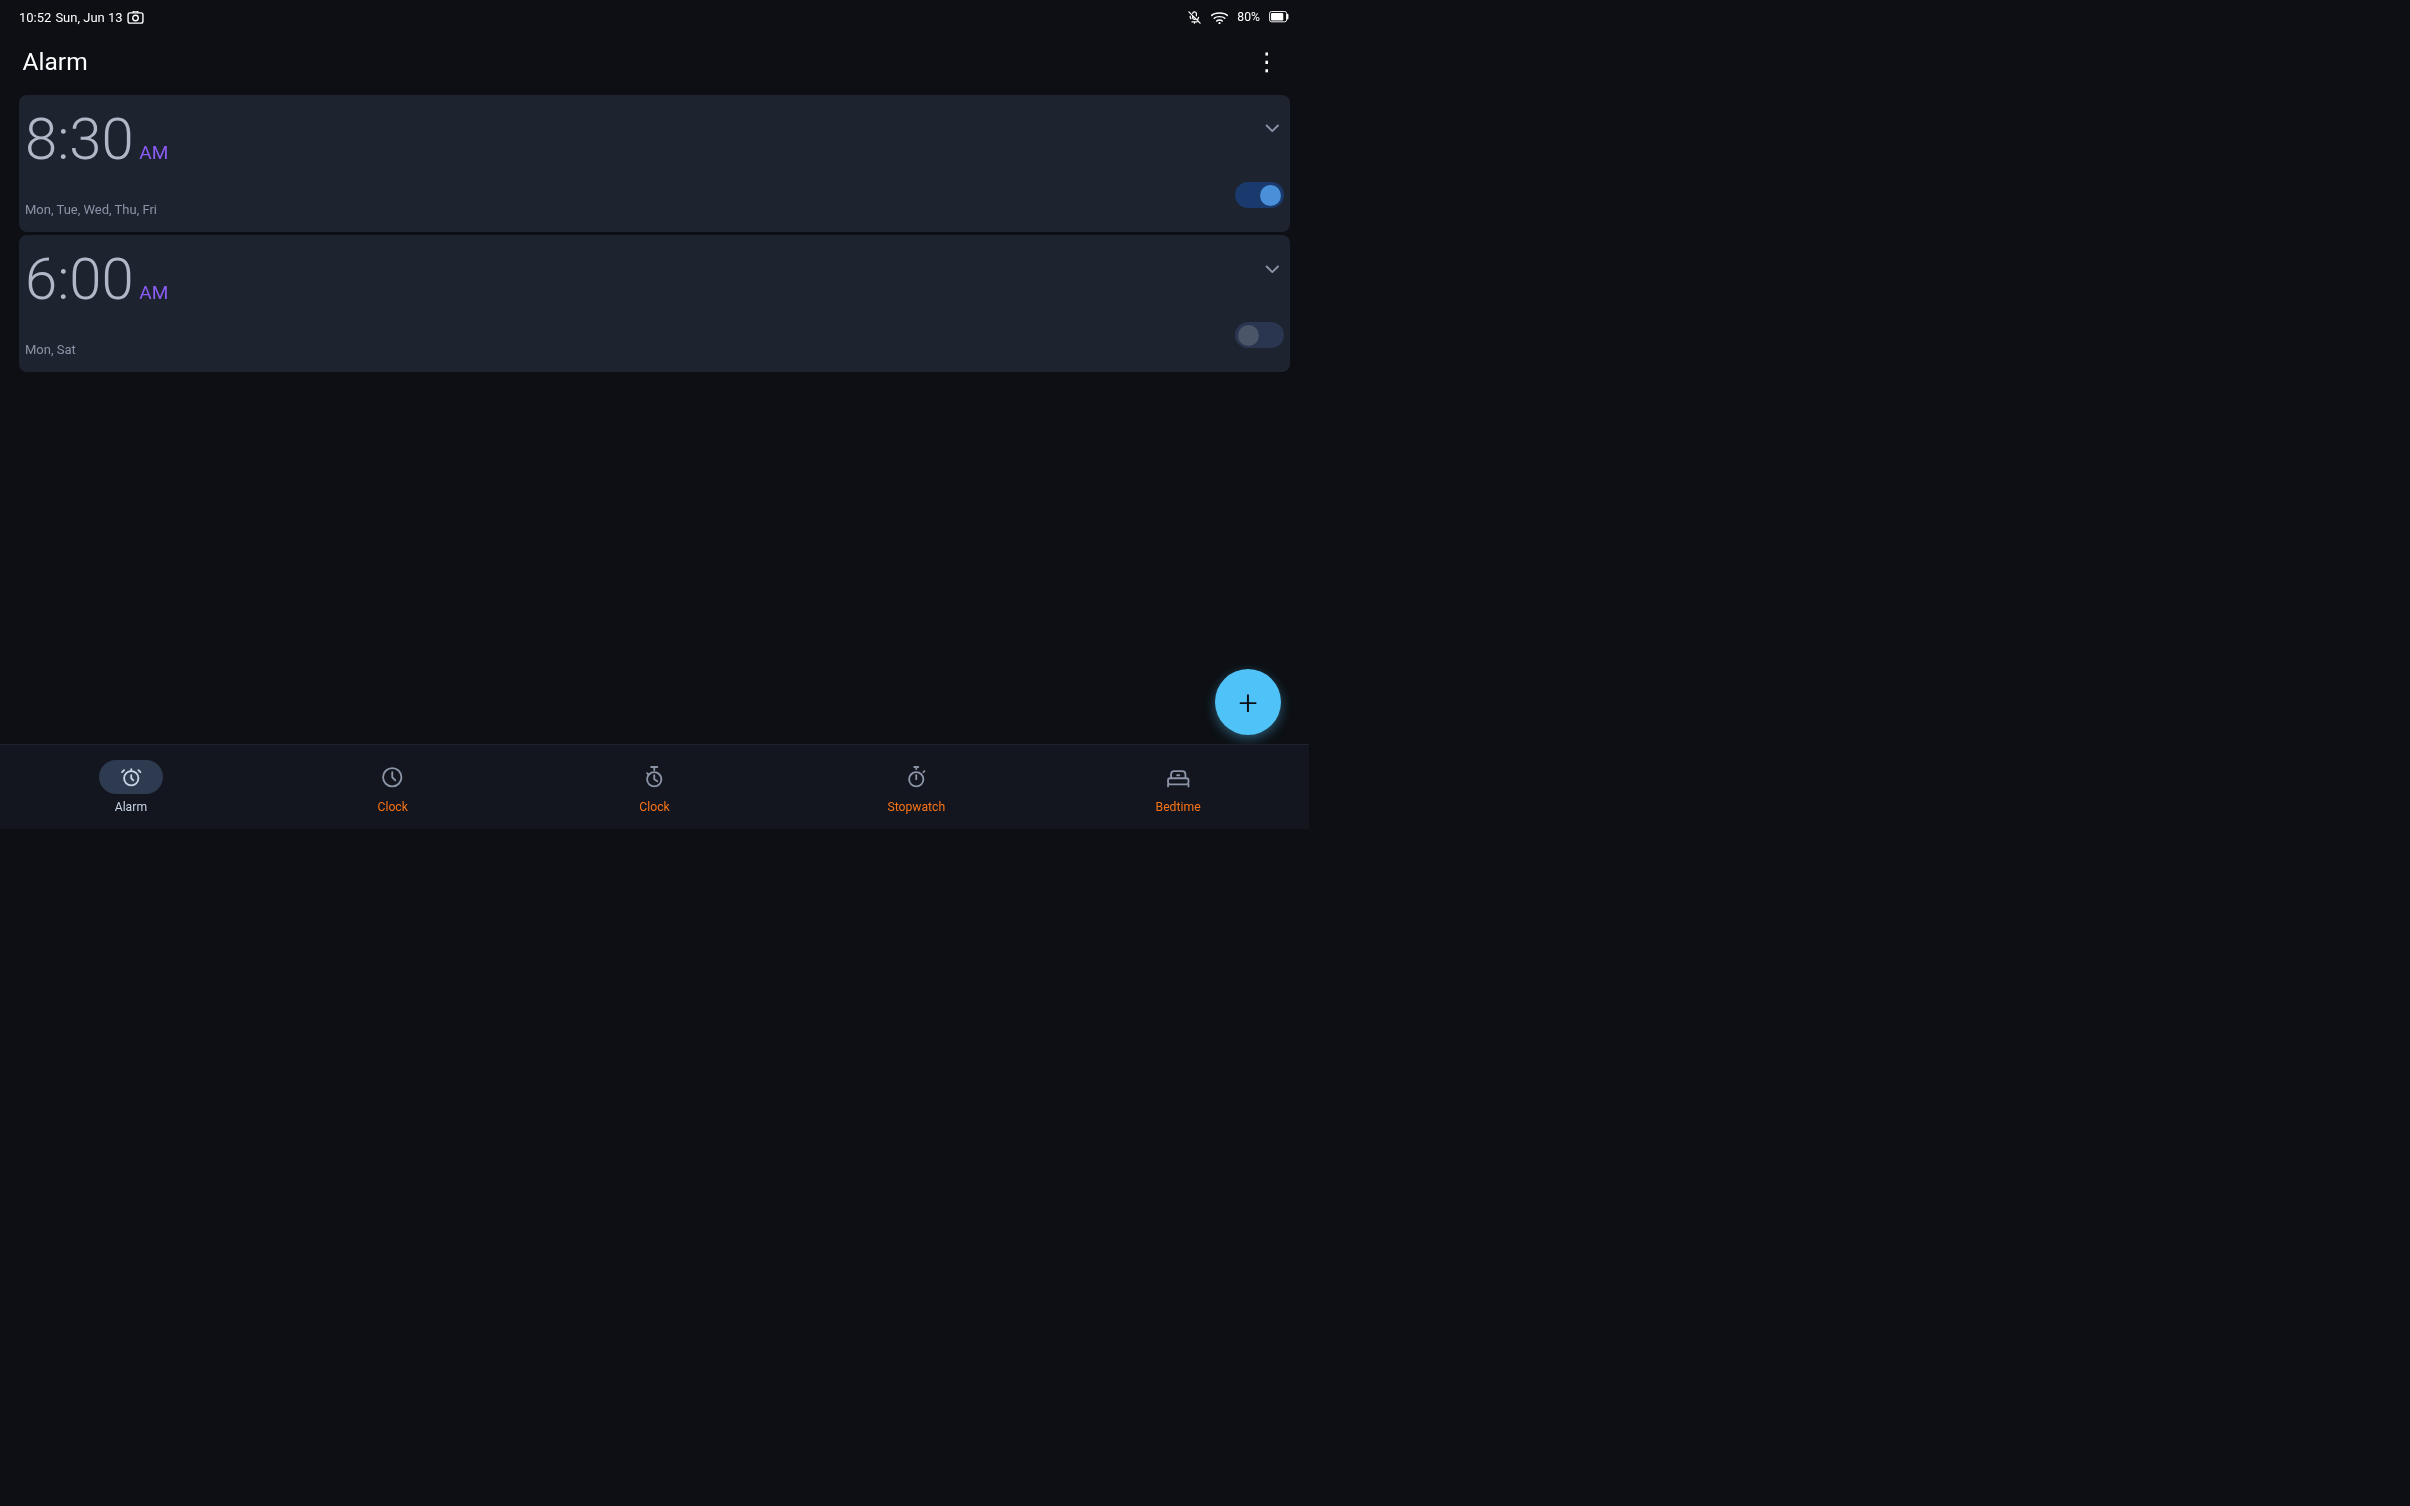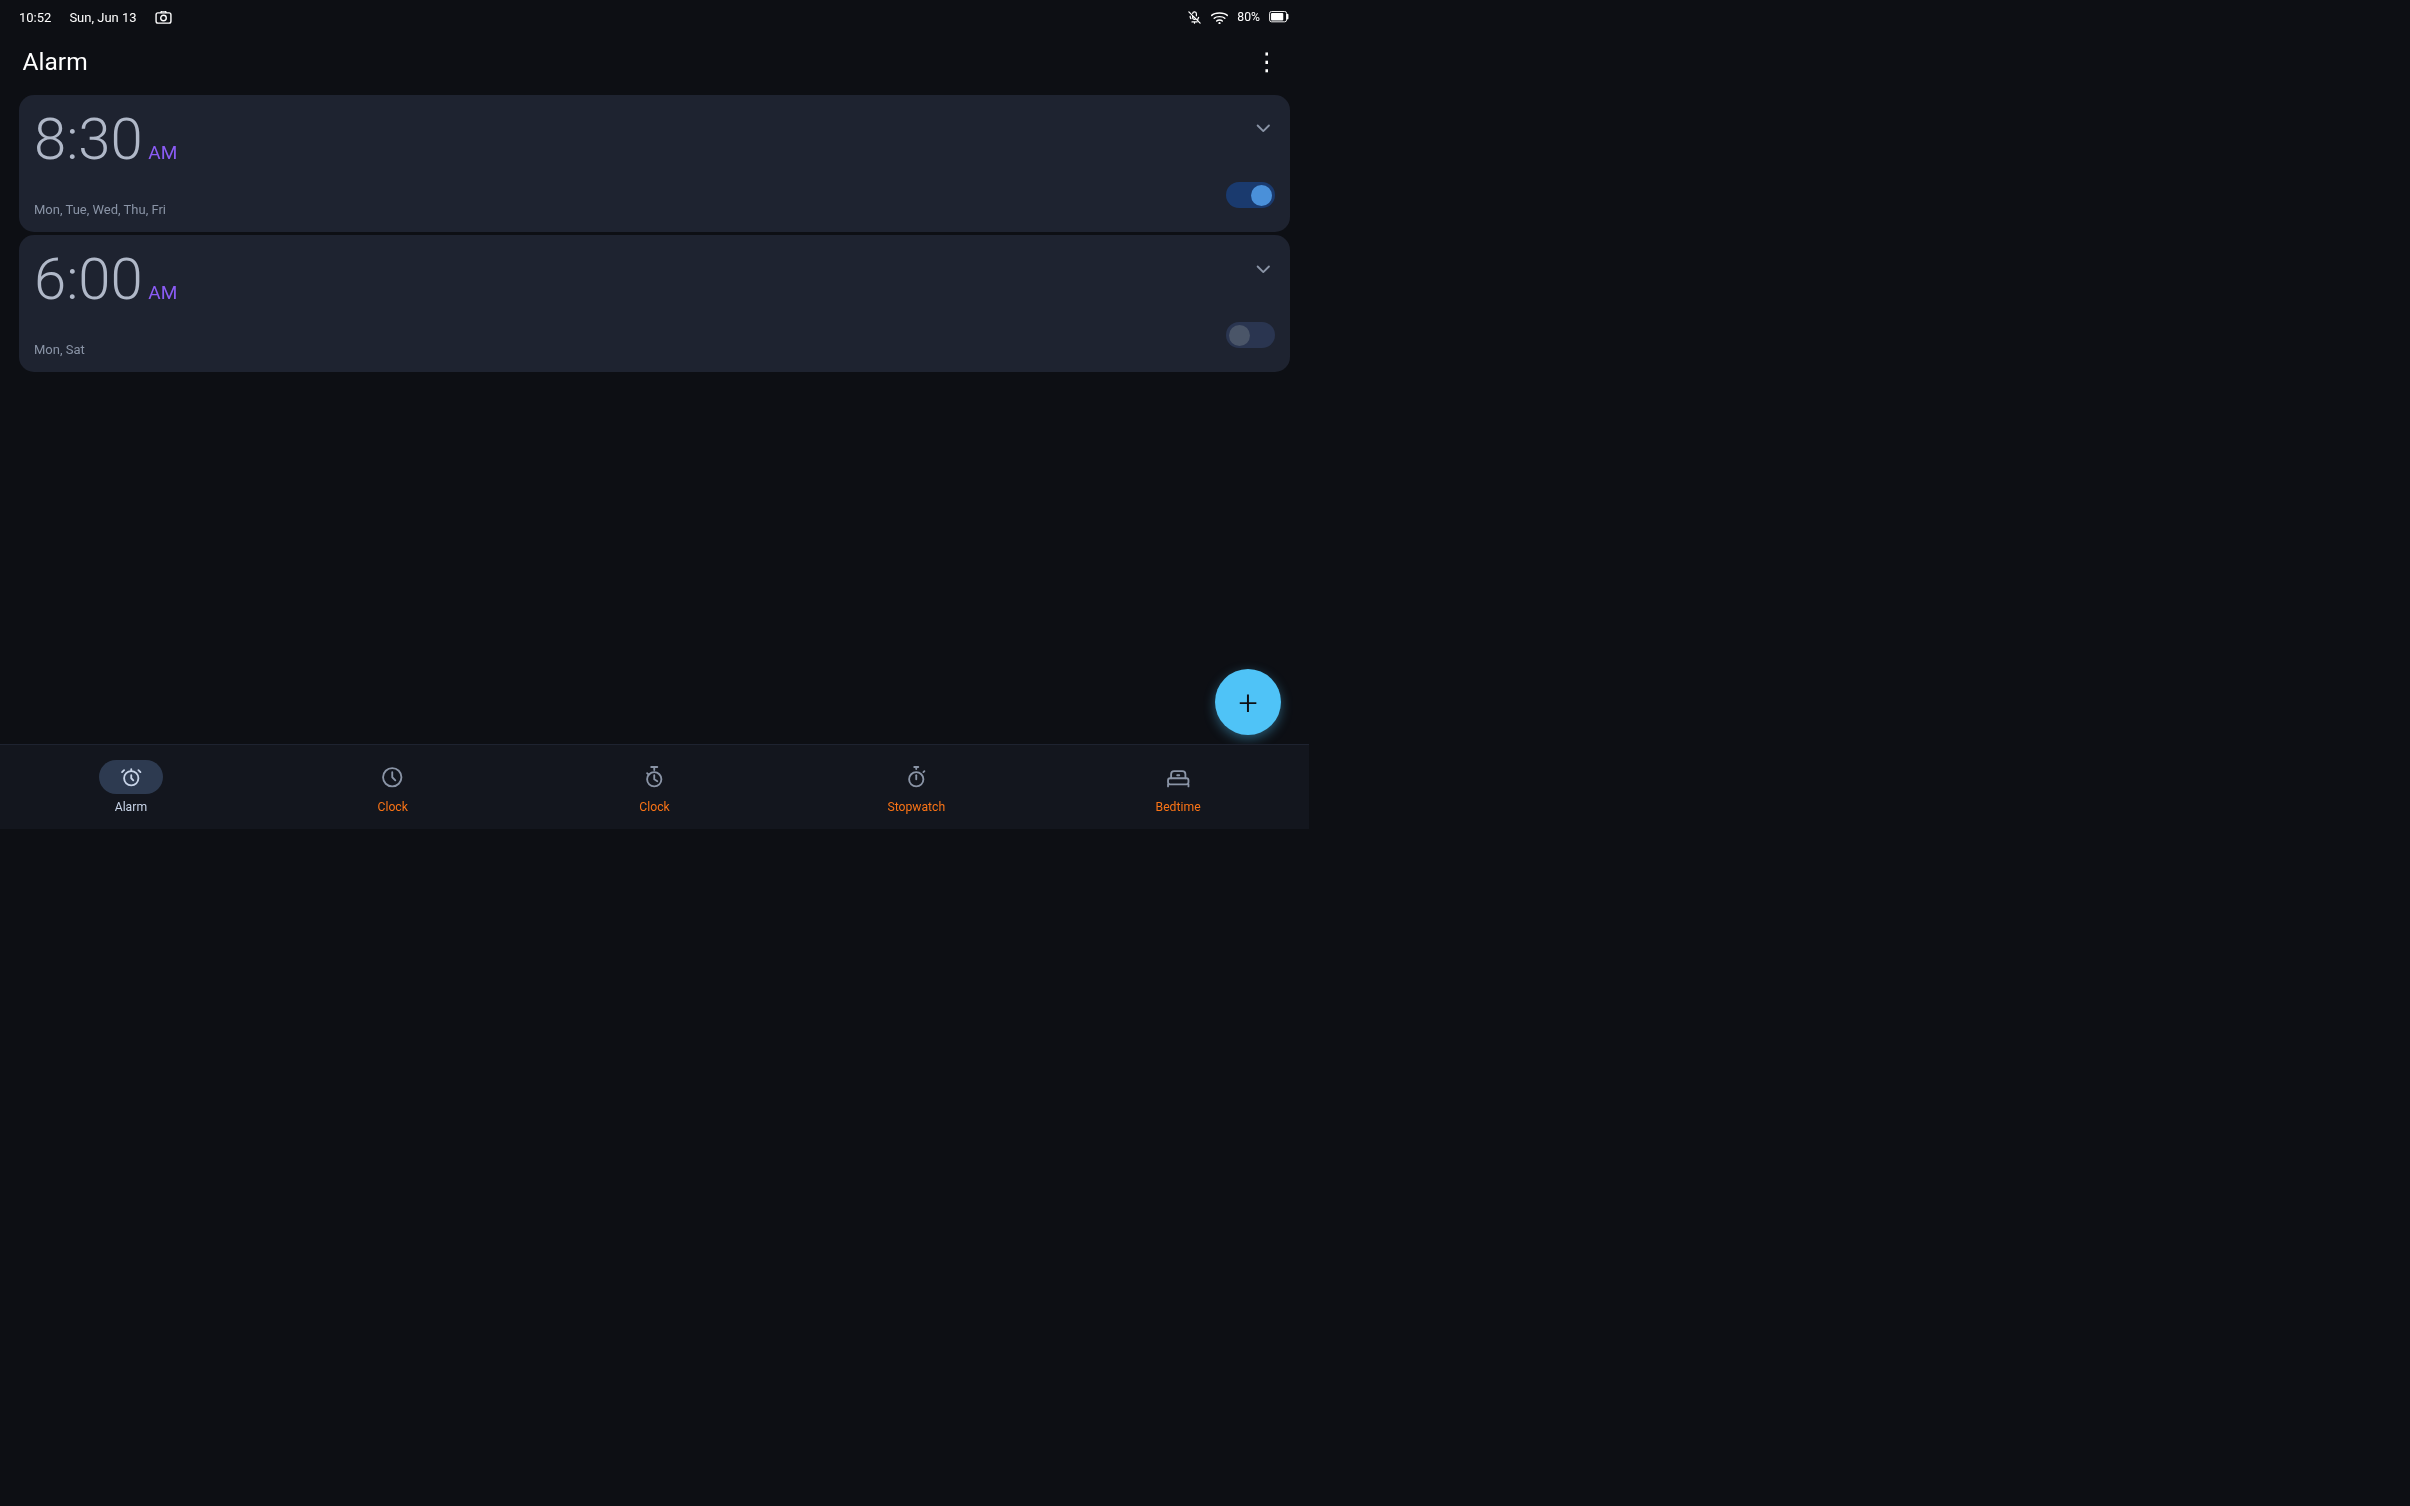--- a/index.html
+++ b/index.html
@@ -23,21 +23,21 @@
       display: flex;
       justify-content: space-between;
       align-items: center;
       padding: 7.5px 19px;
       height: 34px;
     }
 
     .status-left {
       display: flex;
       align-items: center;
-      gap: 18px;
+      gap: 4px;
       font-size: 13px;
       color: #ffffff;
     }
 
     .status-right {
       display: flex;
       align-items: center;
       gap: 9px;
       font-size: 12.2px;
       color: #ffffff;
@@ -67,22 +67,22 @@
     
     .alarm-list {
       padding: 0 19px;
       display: flex;
       flex-direction: column;
       gap: 3.8px;
     }
 
     .alarm-card {
       background-color: #1e2330;
-      border-radius: 15px;
-      padding: 15px 15px;
+      border-radius: 8px;
+      padding: 15px 6px;
       position: relative;
     }
 
     .alarm-card-top {
       display: flex;
       justify-content: space-between;
       align-items: flex-start;
     }
 
     .alarm-time {

